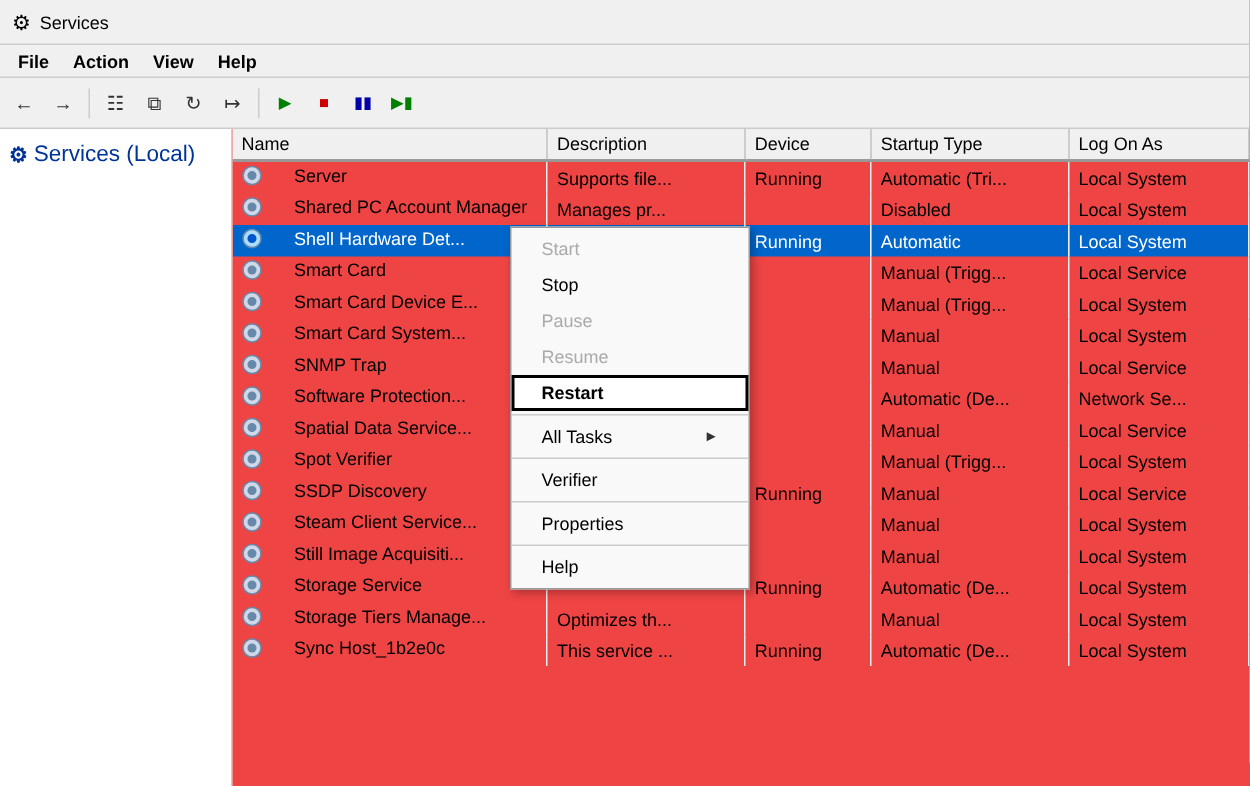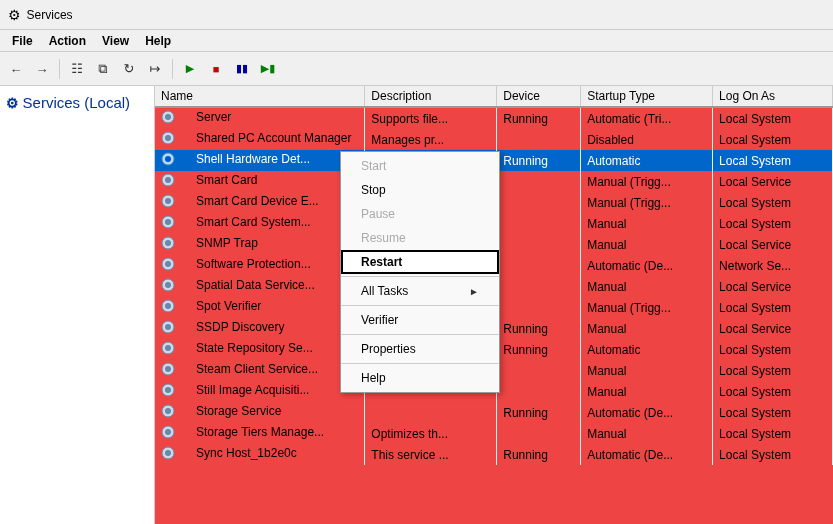--- a/index.html
+++ b/index.html
@@ -410,35 +410,20 @@
     <td class="col-startup">Manual</td>
     <td class="col-logon">Local Service</td>
   </tr>
           <tr>
     <td class="col-name">
       <span class="row-icon">
                 <svg class="svc-icon" viewBox="0 0 14 14" xmlns="http://www.w3.org/2000/svg">
     <circle cx="7" cy="7" r="6" fill="#d0d8e8" stroke="#6688aa" stroke-width="1"></circle>
     <circle cx="7" cy="7" r="3" fill="#6688aa"></circle>
   </svg>
-                <span>State Repository Se...</span>
-              </span>
-    </td>
-    <td class="col-desc"></td>
-    <td class="col-status">Running</td>
-    <td class="col-startup">Automatic</td>
-    <td class="col-logon">Local System</td>
-  </tr>
-          <tr>
-    <td class="col-name">
-      <span class="row-icon">
-                <svg class="svc-icon" viewBox="0 0 14 14" xmlns="http://www.w3.org/2000/svg">
-    <circle cx="7" cy="7" r="6" fill="#d0d8e8" stroke="#6688aa" stroke-width="1"></circle>
-    <circle cx="7" cy="7" r="3" fill="#6688aa"></circle>
-  </svg>
                 <span>Steam Client Service...</span>
               </span>
     </td>
     <td class="col-desc"></td>
     <td class="col-status"></td>
     <td class="col-startup">Manual</td>
     <td class="col-logon">Local System</td>
   </tr>
           <tr>
     <td class="col-name">

